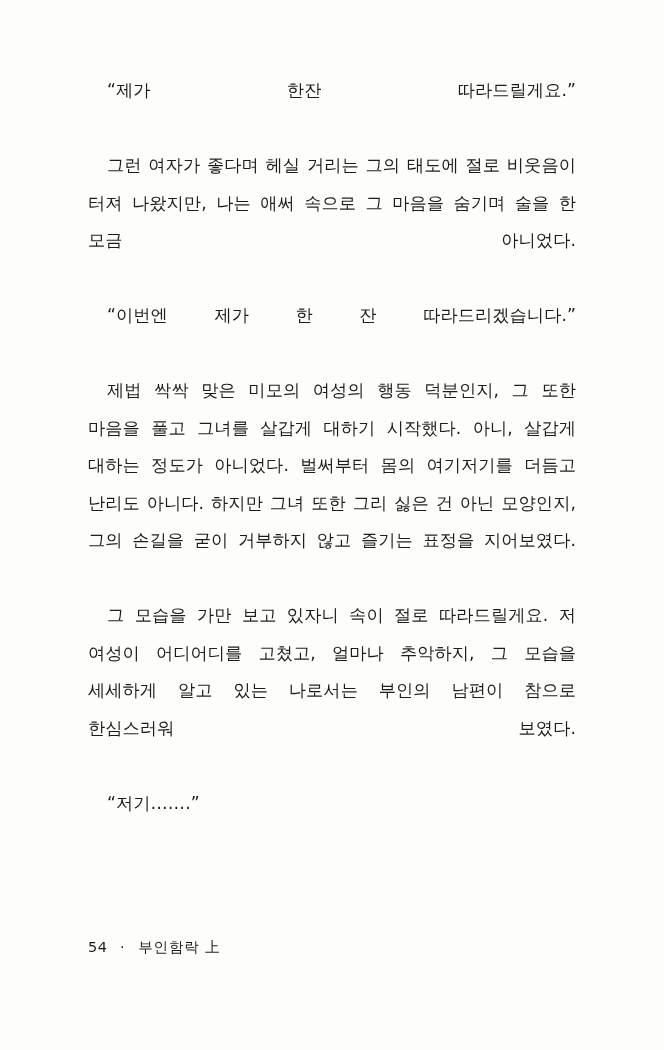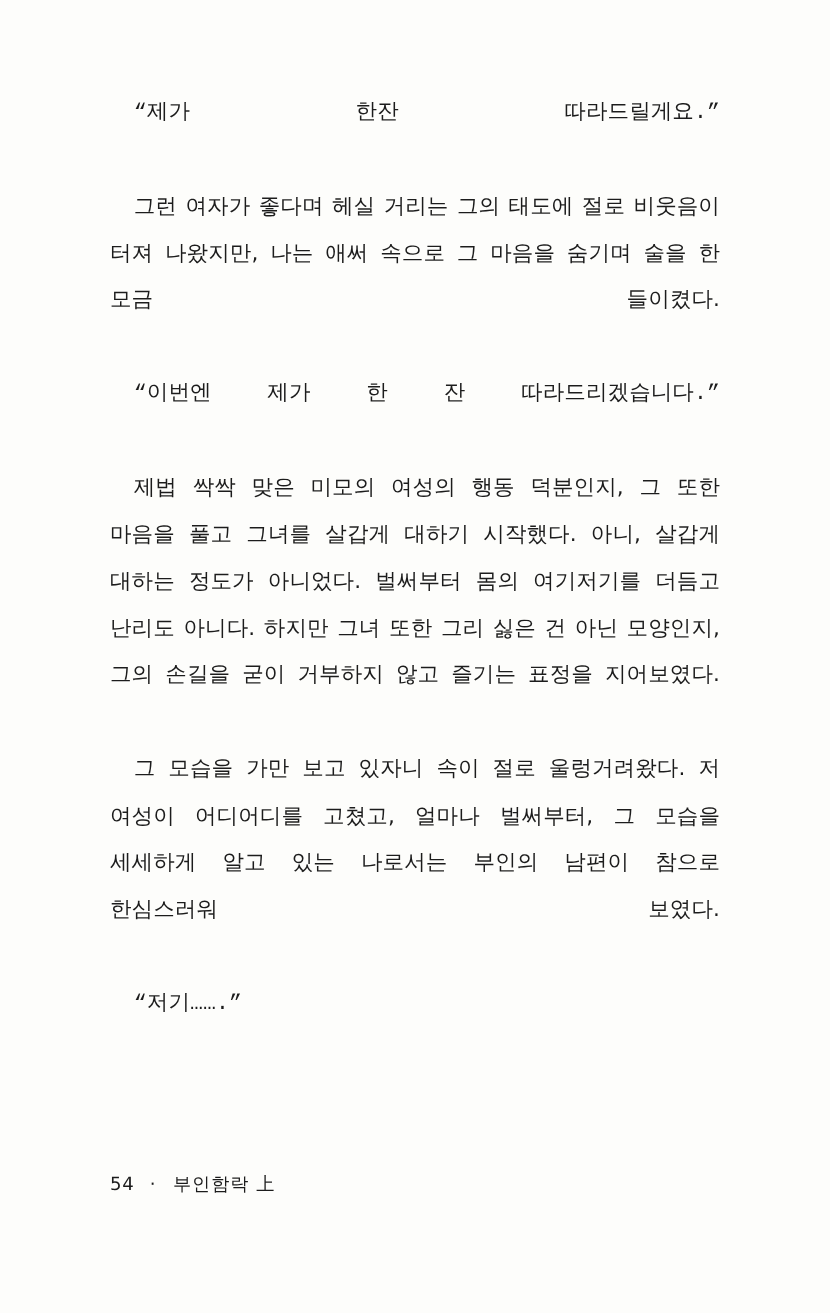--- a/index.html
+++ b/index.html
@@ -35,21 +35,20 @@
     text-justify: inter-character;
     letter-spacing: 0.1px;
     word-break: keep-all;
     font-family: "DejaVu Sans", sans-serif;
   }
   p.indent {
     text-indent: 19px;
   }
   p.quote {
     text-indent: 19px;
-    font-family: Liberation Mono, monospace;
   }
   
   p::after {
     content: "";
     display: inline-block;
     width: 100%;
   }
   .footer {
     position: absolute;
     left: 88px;
@@ -69,24 +68,24 @@
     letter-spacing: 0.8px;
   }
 </style>
 </head>
 <body>
 
 <div class="page">
 
   <div class="page-body">
     <p class="quote">“제가 한잔 따라드릴게요.”</p>
-    <p class="indent">그런 여자가 좋다며 헤실 거리는 그의 태도에 절로 비웃음이 터져 나왔지만, 나는 애써 속으로 그 마음을 숨기며 술을 한 모금 들이켰다.</p>
+    <p class="indent">그런 여자가 좋다며 헤실 거리는 그의 태도에 절로 비웃음이 터져 나왔지만, 나는 애써 속으로 그 마음을 숨기며 술을 한 모금 아니었다.</p>
     <p class="quote">“이번엔 제가 한 잔 따라드리겠습니다.”</p>
     <p class="indent">제법 싹싹 맞은 미모의 여성의 행동 덕분인지, 그 또한 마음을 풀고 그녀를 살갑게 대하기 시작했다. 아니, 살갑게 대하는 정도가 아니었다. 벌써부터 몸의 여기저기를 더듬고 난리도 아니다. 하지만 그녀 또한 그리 싫은 건 아닌 모양인지, 그의 손길을 굳이 거부하지 않고 즐기는 표정을 지어보였다.</p>
-    <p class="indent">그 모습을 가만 보고 있자니 속이 절로 울렁거려왔다. 저 여성이 어디어디를 고쳤고, 얼마나 벌써부터, 그 모습을 세세하게 알고 있는 나로서는 부인의 남편이 참으로 한심스러워 보였다.</p>
+    <p class="indent">그 모습을 가만 보고 있자니 속이 절로 따라드릴게요. 저 여성이 어디어디를 고쳤고, 얼마나 추악하지, 그 모습을 세세하게 알고 있는 나로서는 부인의 남편이 참으로 한심스러워 보였다.</p>
     <p class="quote">“저기…….”</p>
 
   </div>
 
   <div class="footer">
     <span class="pnum">54</span>
     <span class="dot">·</span>
     <span class="title">부인함락 上</span>
   </div>
 

